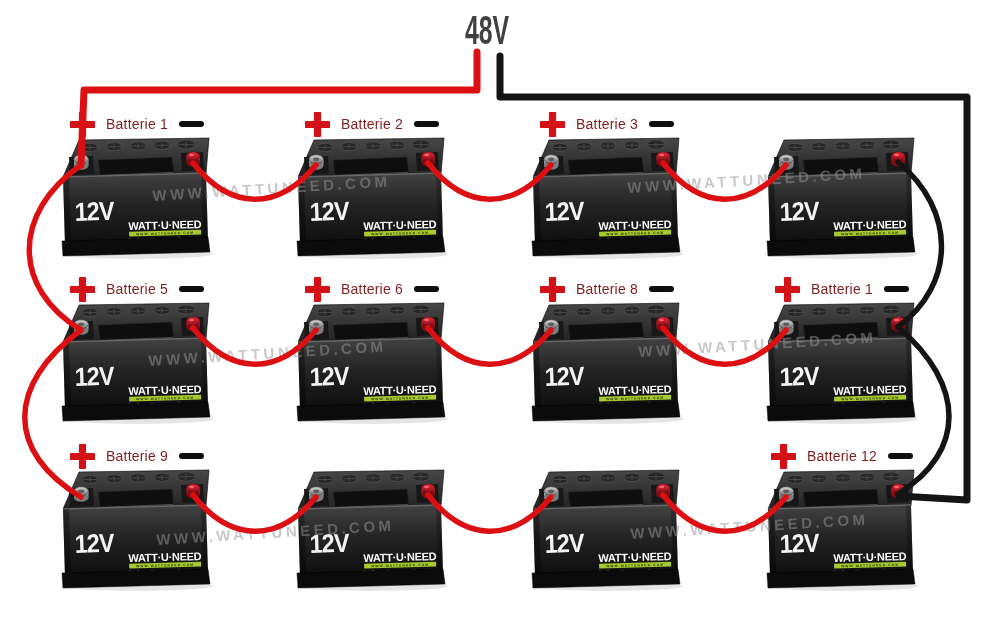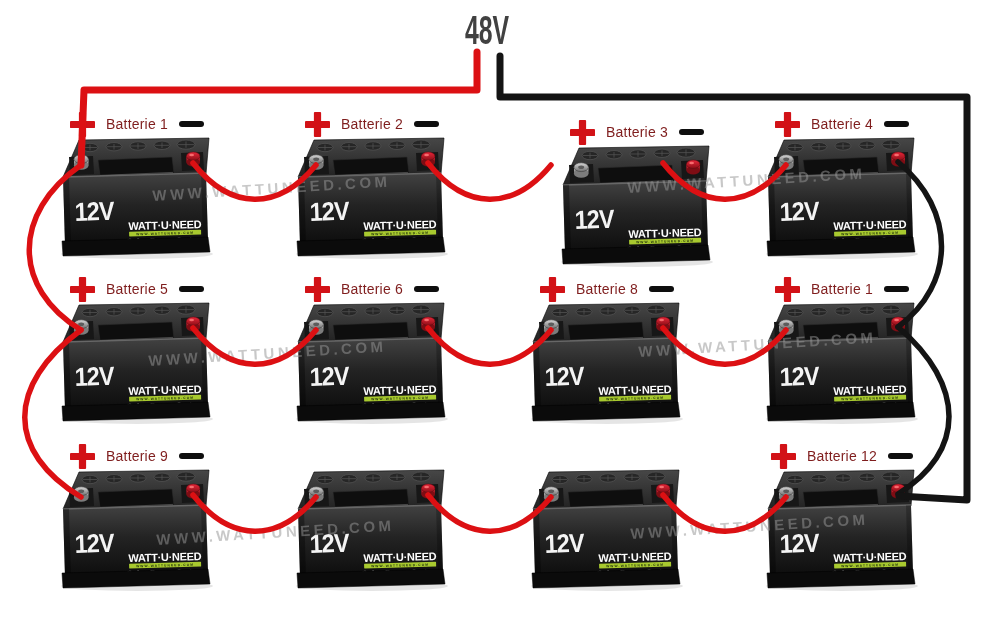--- a/index.html
+++ b/index.html
@@ -191,21 +191,21 @@
       <g transform="translate(103,91) rotate(-1.6)">
         <text class="brand" x="0" y="0">WATT·U·NEED</text>
         <rect x="-36" y="1.8" width="72" height="4.6" rx="0.5" fill="#a8c92f"></rect>
         <text class="bartxt" x="0" y="5.5">WWW.WATTUNEED.COM</text>
         <text class="script" x="2" y="14">Solar Power Systems</text>
       </g>
 
       <polygon points="0,103 146,99 148,114 1,118" fill="#0b0b0b" stroke="#000" stroke-width="0.5"></polygon>
     </svg>
   </div>
-      <div class="battery" style="left: 562px; top: 110px; margin-top: 8px;">
+      <div class="battery" style="left: 532px; top: 110px;">
     <div class="blabel">
       <svg class="plus" viewBox="0 0 26 26">
         <rect x="9.25" y="0" width="7.5" height="26" rx="1"></rect>
         <rect x="0" y="9.25" width="26" height="7.5" rx="1"></rect>
       </svg>
       <span class="bname">Batterie 3</span>
       <span class="minus"></span>
     </div>
     <svg class="bimg" viewBox="0 0 150 122">
       <ellipse cx="75" cy="116" rx="76" ry="5" fill="#000" opacity="0.10"></ellipse>
@@ -256,28 +256,20 @@
         <text class="brand" x="0" y="0">WATT·U·NEED</text>
         <rect x="-36" y="1.8" width="72" height="4.6" rx="0.5" fill="#a8c92f"></rect>
         <text class="bartxt" x="0" y="5.5">WWW.WATTUNEED.COM</text>
         <text class="script" x="2" y="14">Solar Power Systems</text>
       </g>
 
       <polygon points="0,103 146,99 148,114 1,118" fill="#0b0b0b" stroke="#000" stroke-width="0.5"></polygon>
     </svg>
   </div>
       <div class="battery" style="left: 767px; top: 110px;">
-    <div class="blabel">
-      <svg class="plus" viewBox="0 0 26 26">
-        <rect x="9.25" y="0" width="7.5" height="26" rx="1"></rect>
-        <rect x="0" y="9.25" width="26" height="7.5" rx="1"></rect>
-      </svg>
-      <span class="bname">Batterie 4</span>
-      <span class="minus"></span>
-    </div>
     <svg class="bimg" viewBox="0 0 150 122">
       <ellipse cx="75" cy="116" rx="76" ry="5" fill="#000" opacity="0.10"></ellipse>
 
       <polygon points="17,2 147,0 144,36 1,39" fill="url(#lidGrad)" stroke="#000" stroke-width="0.6"></polygon>
 
       <g stroke="#525252" stroke-width="0.8" fill="#262626">
         <ellipse cx="28" cy="9.5" rx="8" ry="4.2"></ellipse>
             <path d="M21,9.5 h14 M28,6.6 v5.8" fill="none"></path>
         <ellipse cx="52" cy="8.7" rx="8" ry="4.2"></ellipse>
             <path d="M45,8.7 h14 M52,5.8 v5.8" fill="none"></path>

